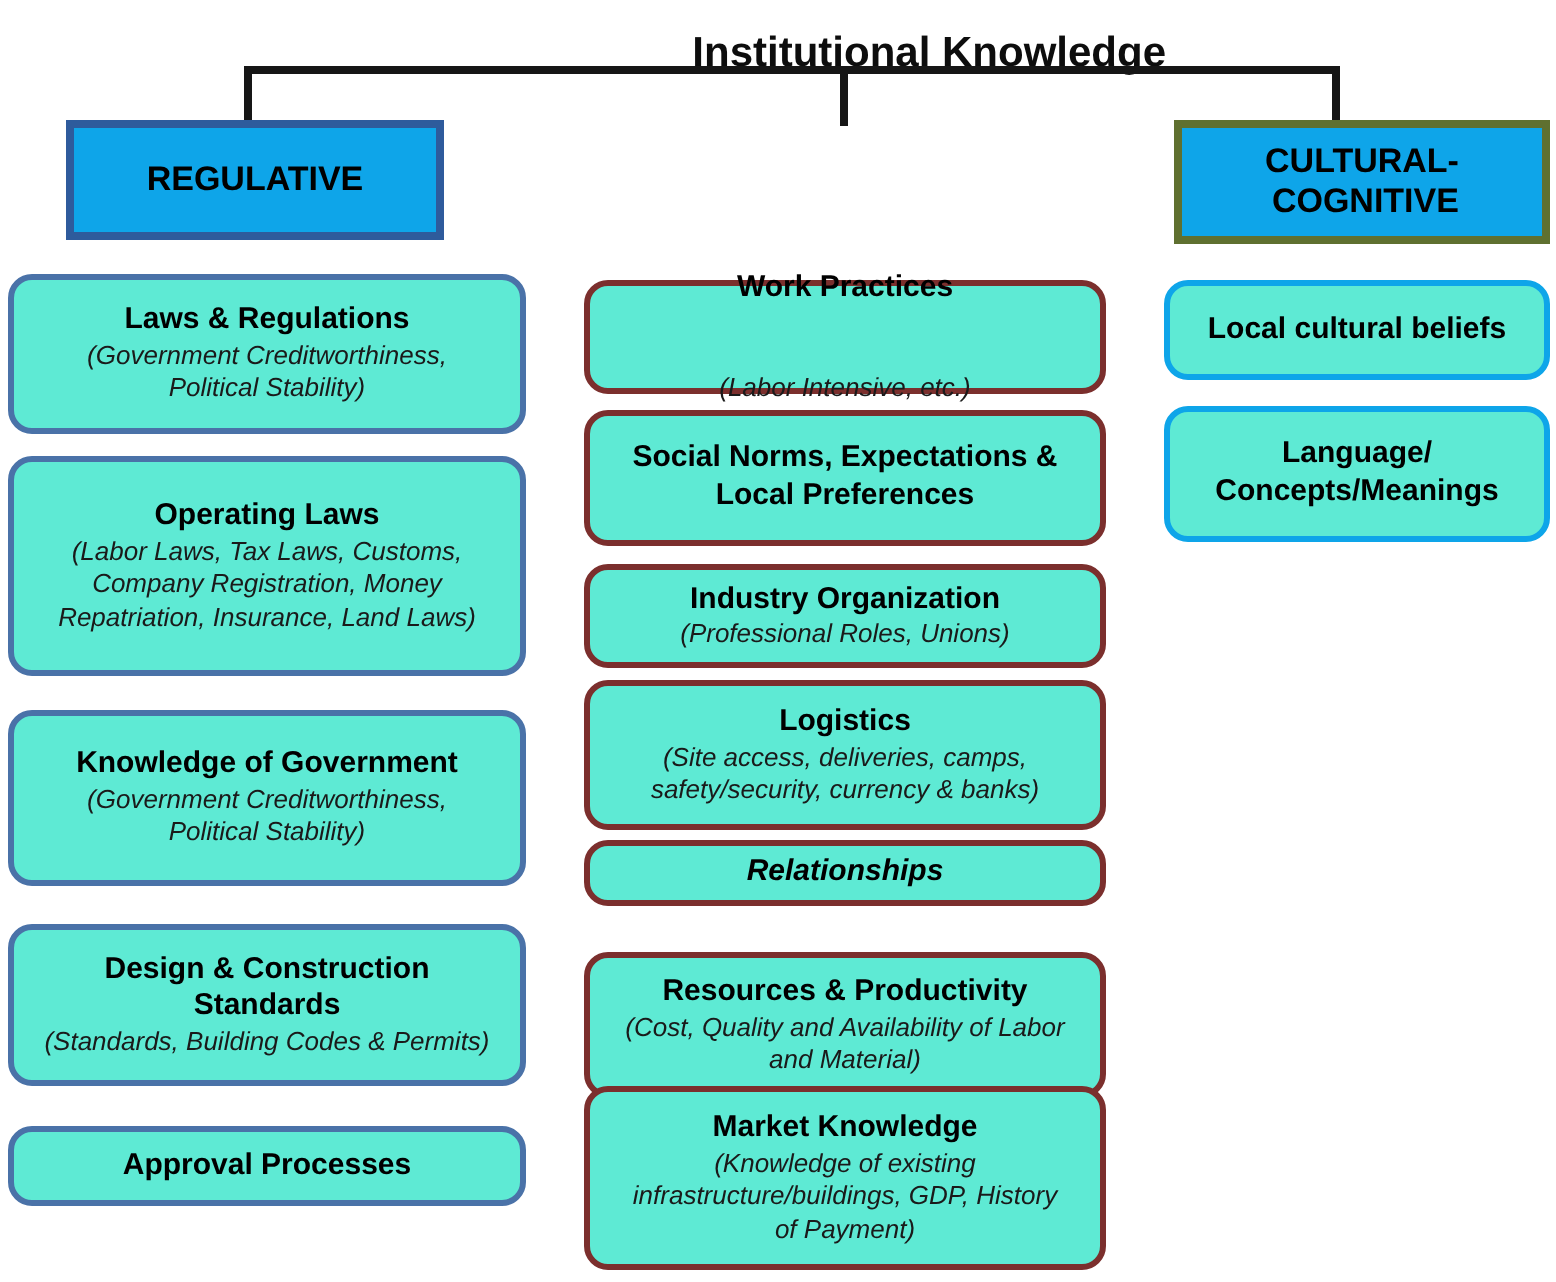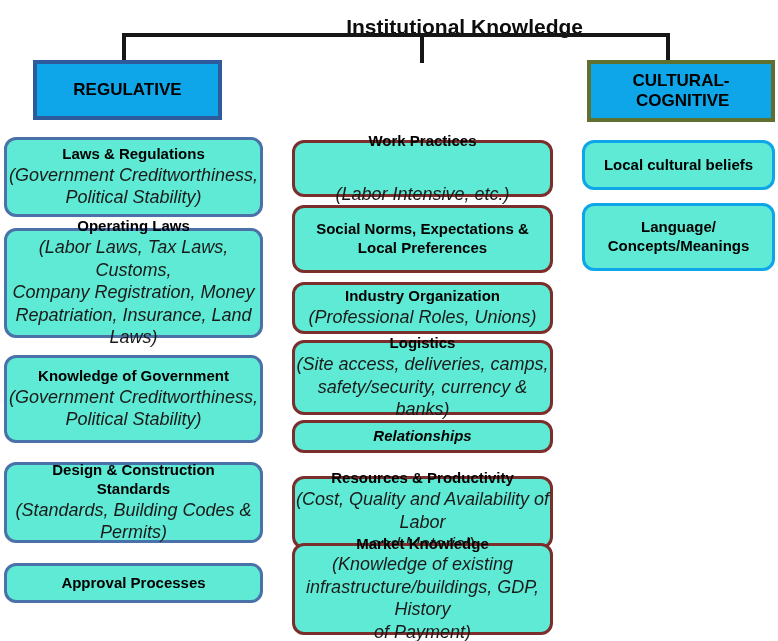--- a/index.html
+++ b/index.html
@@ -59,21 +59,21 @@
   .b-green { border: 3px solid #0ea5e9; }
 
   .box .t {
     font-weight: bold;
     font-size: 15px;
     line-height: 1.25;
     white-space: pre-line;
   }
   .box .s {
     font-style: italic;
-    font-size: 18px;
+    font-size: 13px;
     line-height: 1.25;
     white-space: pre-line;
     color: #1a1a1a;
   }
 
   
   .col-l { left: 4px; width: 259px; }
   .lb1 { top: 137px; height: 80px; }
   .lb2 { top: 228px; height: 110px; }
   .lb3 { top: 355px; height: 88px; }

